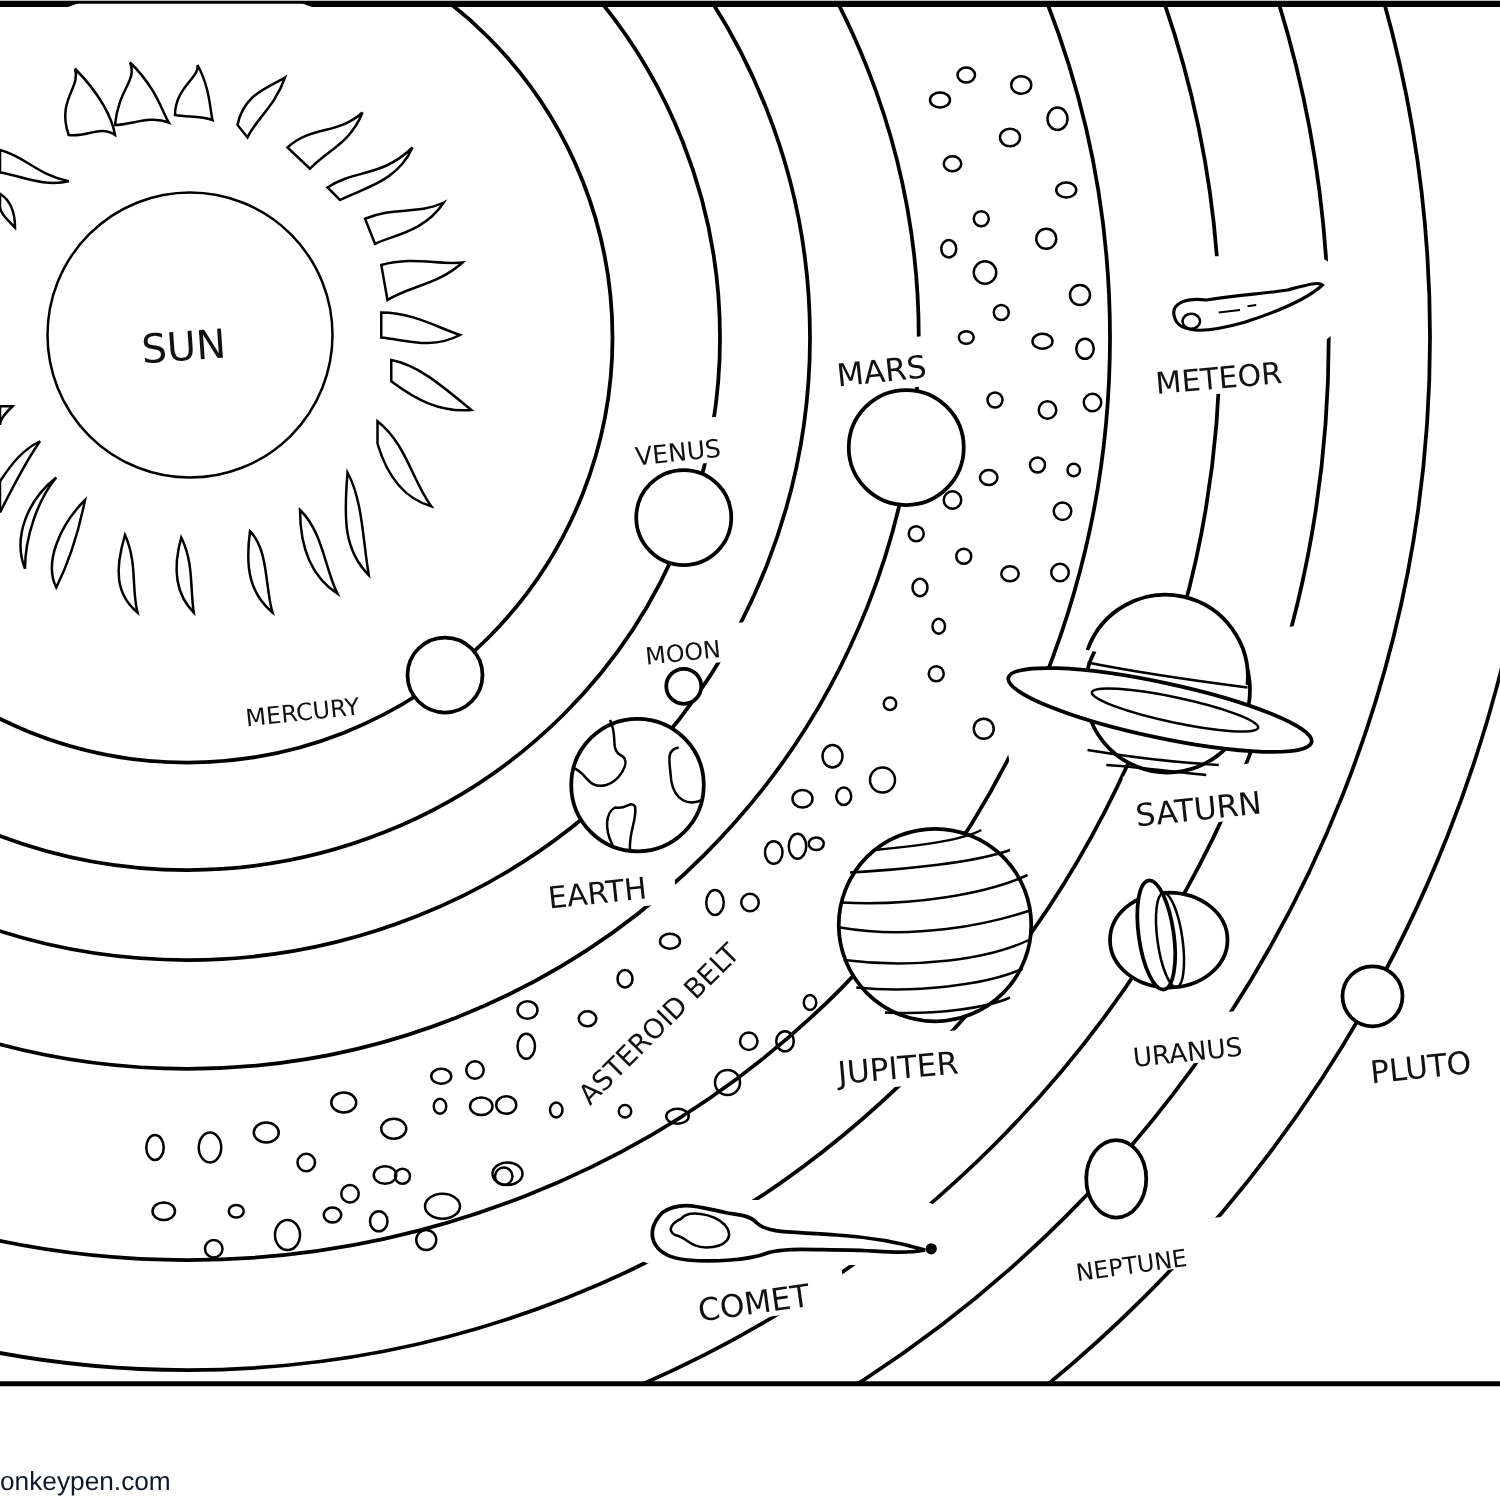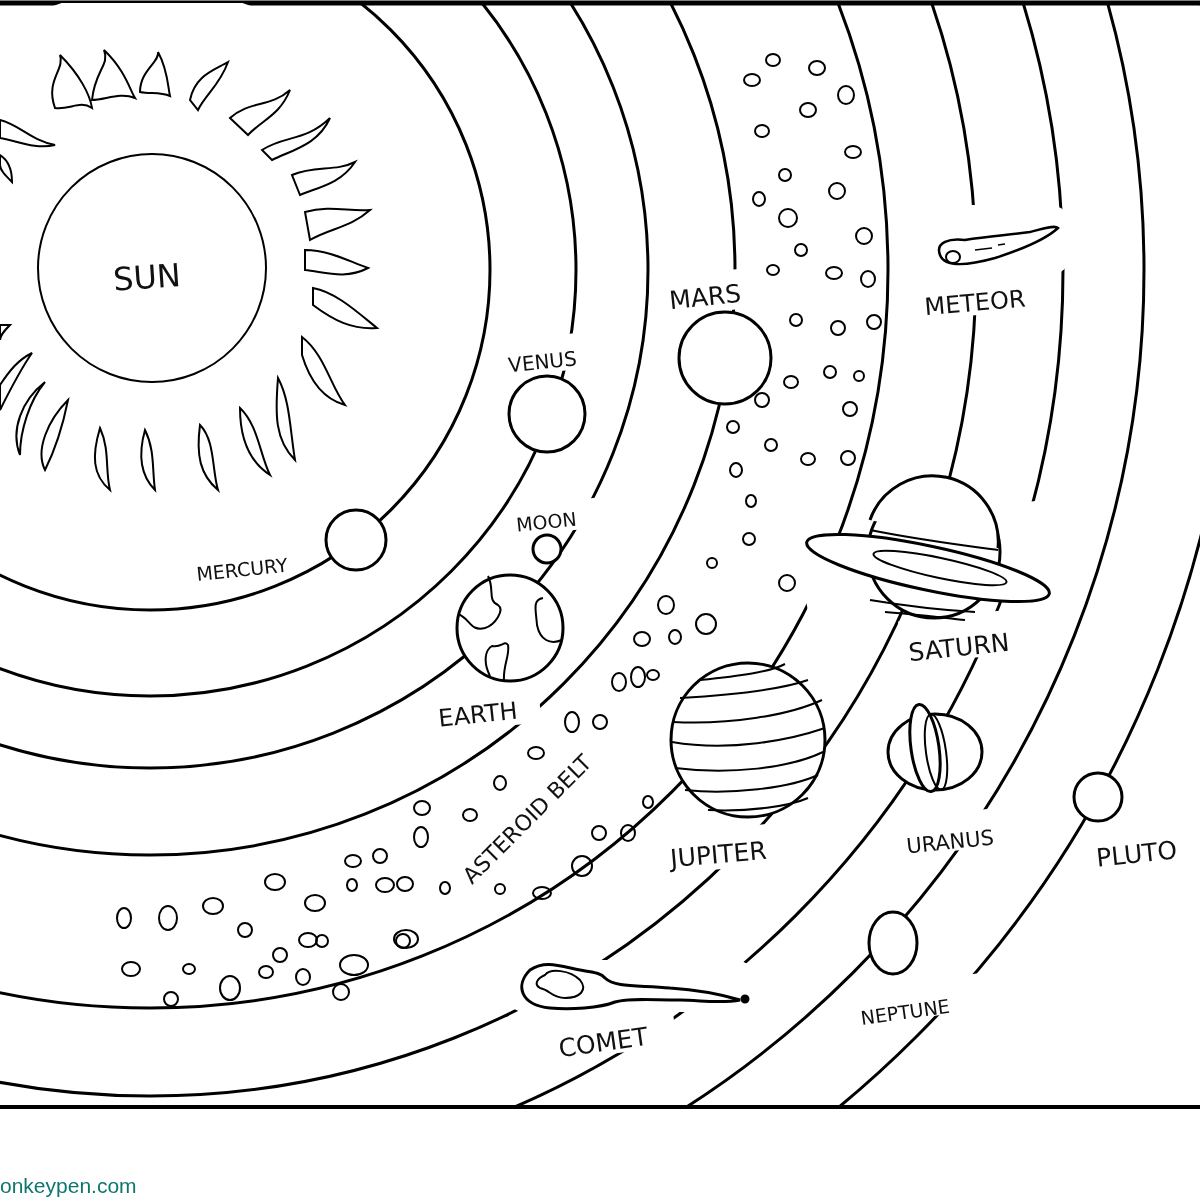--- a/index.html
+++ b/index.html
@@ -1,19 +1,19 @@
 <!DOCTYPE html>
 <html><head>
 <meta charset="utf-8">
 <style>
   html, body { margin:0; padding:0; background:#ffffff; }
   body { width:1200px; height:1200px; overflow:hidden; position:relative; font-family:"DejaVu Sans", sans-serif; }
   #canvas { position:absolute; left:0; top:0; width:1200px; height:1200px; }
   .lbl { font-family:"DejaVu Sans", sans-serif; fill:#111; }
-  .watermark { position:absolute; left:0; top:1174px; font-family:"Liberation Sans", sans-serif; font-size:21px; color:#0f766e; white-space:nowrap; }
+  .watermark { position:absolute; left:0; top:1174px; font-family:"Liberation Sans", sans-serif; font-size:21px; color:#0f172a; white-space:nowrap; }
 </style>
 </head>
 <body>
 
 <svg id="canvas" viewBox="0 0 1200 1200" xmlns="http://www.w3.org/2000/svg">
   <defs>
     <clipPath id="frame">
         <rect x="0" y="3" width="1200" height="1104"></rect>
       </clipPath>
   </defs>

